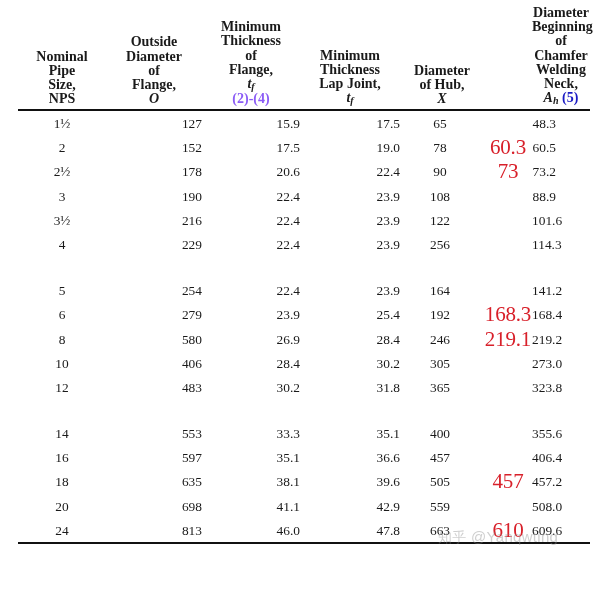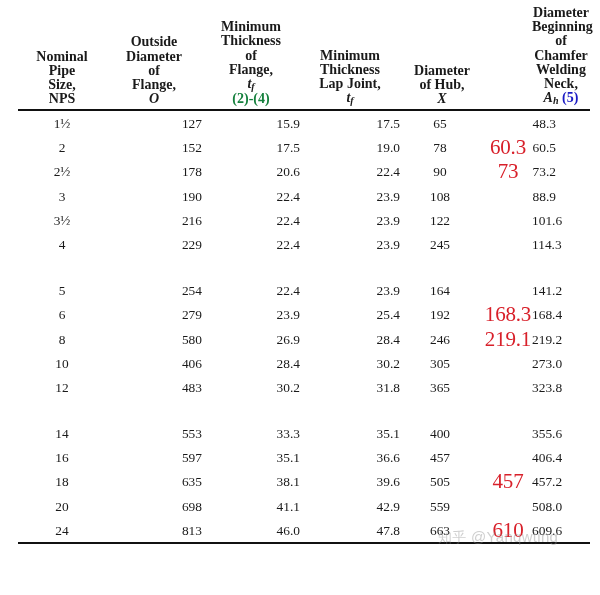--- a/index.html
+++ b/index.html
@@ -57,21 +57,21 @@
     font-style: italic;
     vertical-align: baseline;
     position: relative;
     top: 2px;
   }
   thead th .blue {
     color: #1b1bc4;
   }
   thead th .refline {
     display: block;
-    color: #15803d;
+    color: #8b5cf6;
     font-weight: bold;
   }
   thead th .mixline {
     display: block;
     font-weight: bold;
   }
 
   
   col.c-nps    { width: 88px; }
   col.c-od     { width: 96px; }
@@ -252,21 +252,21 @@
           <td class="col-lap">23.9</td>
           <td class="col-hub">122</td>
           <td class="col-ann"></td>
           <td class="col-ah">101.6</td>
         </tr>
         <tr>
           <td class="col-nps">4</td>
           <td class="col-od">229</td>
           <td class="col-tf">22.4</td>
           <td class="col-lap">23.9</td>
-          <td class="col-hub">245</td>
+          <td class="col-hub">256</td>
           <td class="col-ann"></td>
           <td class="col-ah">114.3</td>
         </tr>
         <tr class="spacer-row">
           <td colspan="7"></td>
         </tr>
         <tr>
           <td class="col-nps">5</td>
           <td class="col-od">254</td>
           <td class="col-tf">22.4</td>

